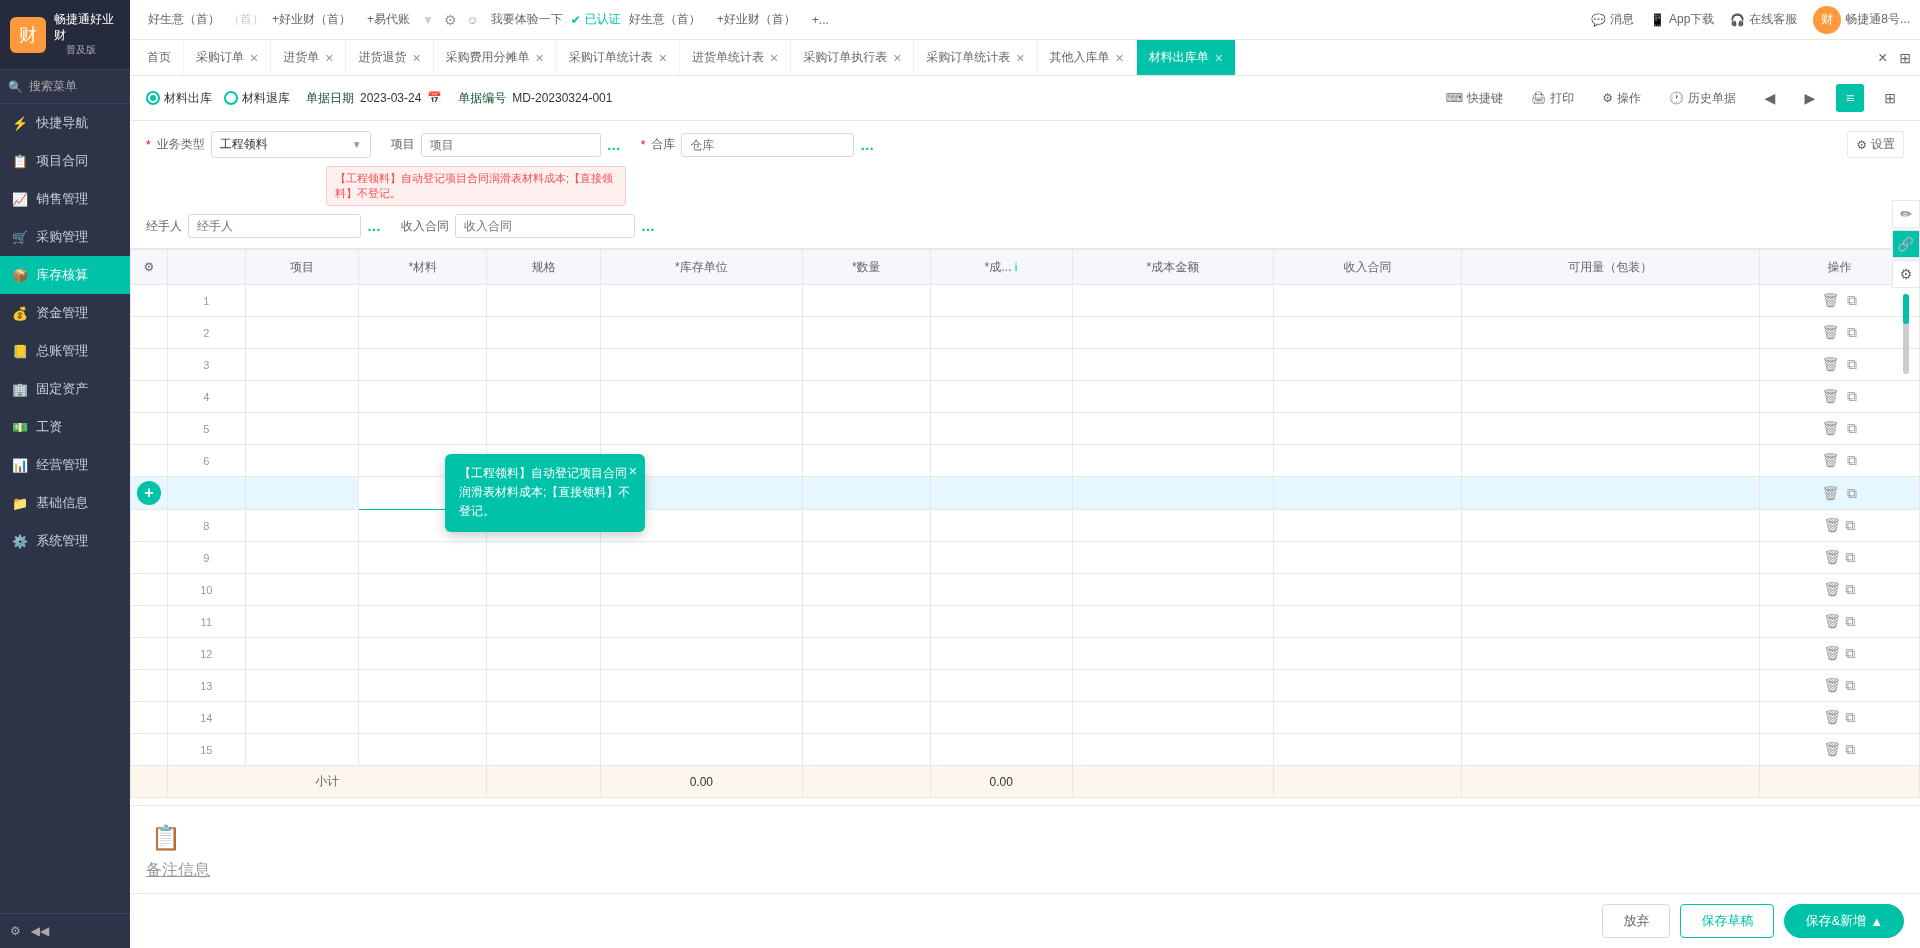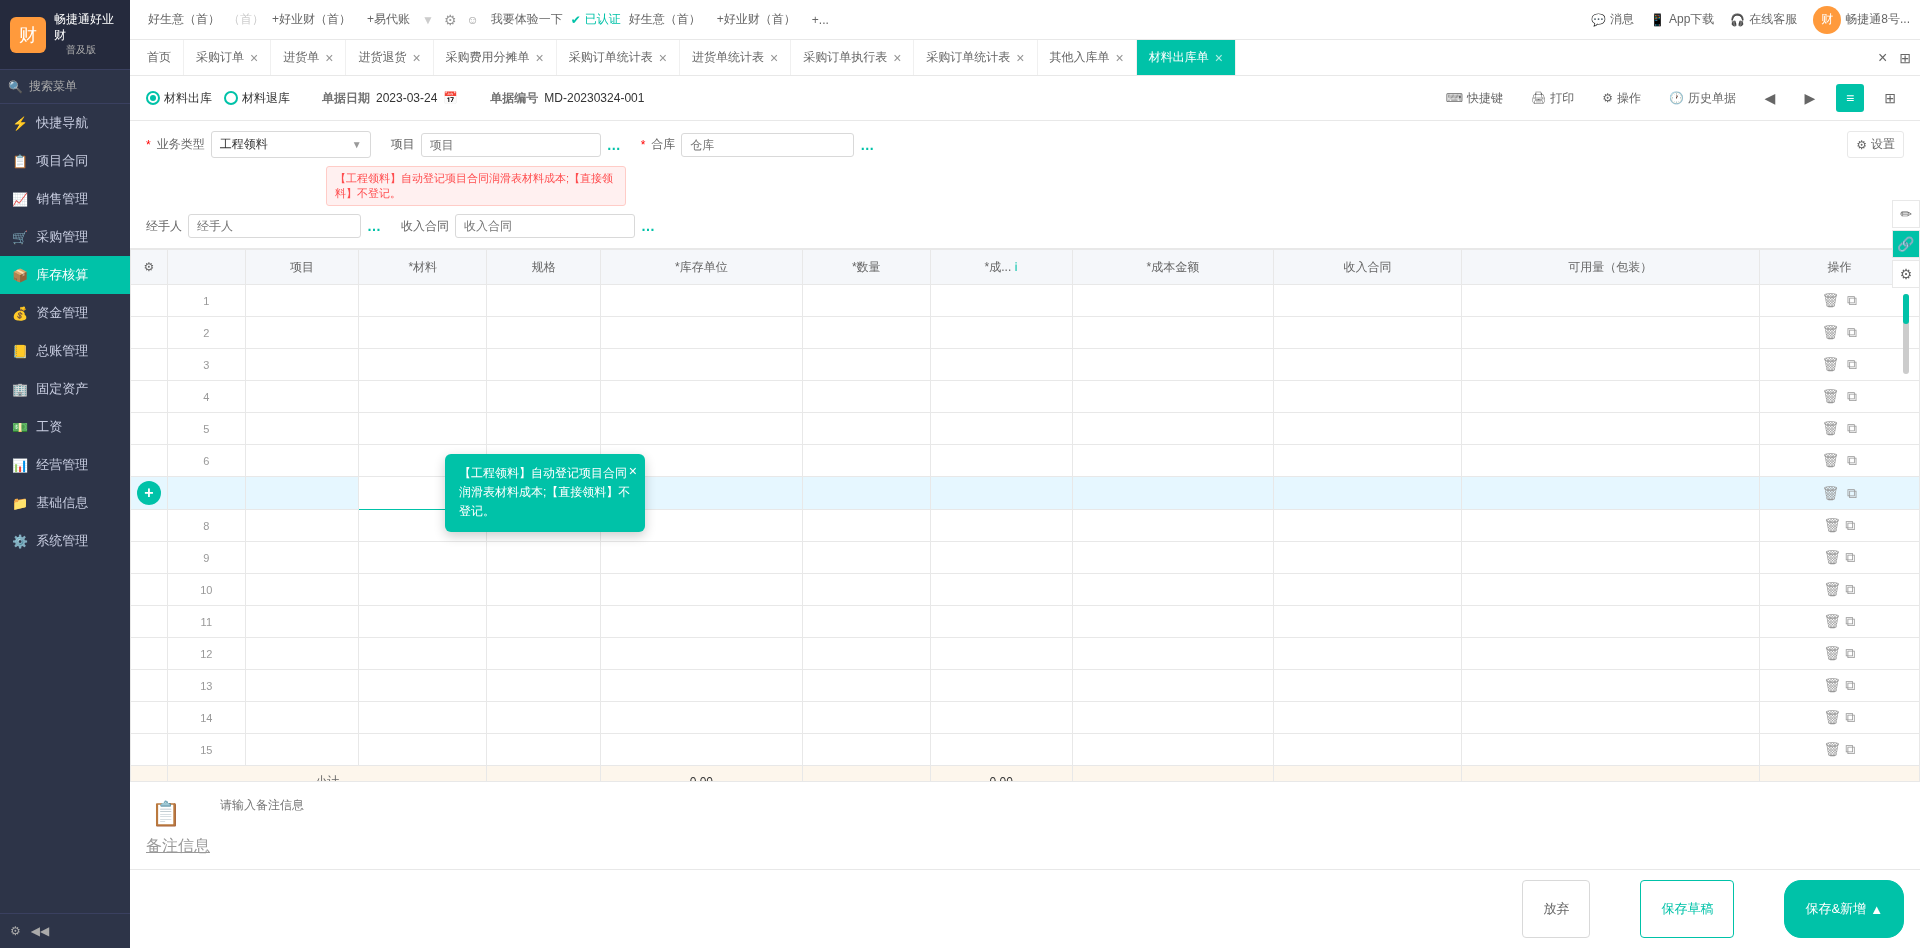--- a/index.html
+++ b/index.html
@@ -36,27 +36,27 @@
     .tab-bar { height: 36px; background: #fff; display: flex; align-items: center; padding: 0 5px; border-bottom: 1px solid #e8e8e8; flex-shrink: 0; overflow: hidden; }
     .tab-item { display: flex; align-items: center; padding: 0 12px; height: 36px; font-size: 12px; color: #666; cursor: pointer; border-right: 1px solid #f0f0f0; white-space: nowrap; gap: 6px; }
     .tab-item.active { background: #00c2a8; color: #fff; }
     .tab-close { font-size: 14px; color: inherit; opacity: 0.7; line-height: 1; }
     .tab-bar-close { margin-left: auto; color: #666; cursor: pointer; font-size: 16px; padding: 0 8px; }
     
     
     .page-content { flex: 1; display: flex; flex-direction: column; overflow: hidden; background: #fff; margin: 0; }
     
     
-    .form-header { padding: 8px 16px; display: flex; align-items: center; gap: 32px; border-bottom: 1px solid #e8e8e8; flex-shrink: 0; background: #fff; }
+    .form-header { padding: 8px 16px; display: flex; align-items: center; gap: 16px; border-bottom: 1px solid #e8e8e8; flex-shrink: 0; background: #fff; }
     .radio-group { display: flex; align-items: center; gap: 12px; }
     .radio-item { display: flex; align-items: center; gap: 4px; cursor: pointer; font-size: 12px; }
     .radio-dot { width: 14px; height: 14px; border-radius: 50%; border: 2px solid #00c2a8; display: flex; align-items: center; justify-content: center; }
     .radio-dot.checked::after { content: ''; width: 6px; height: 6px; border-radius: 50%; background: #00c2a8; }
     .form-header-field { display: flex; align-items: center; gap: 6px; font-size: 12px; }
-    .form-header-label { color: #737373; font-weight: bold; }
+    .form-header-label { color: #14532d; }
     .form-header-value { color: #333; font-weight: 500; }
     .calendar-icon { color: #00c2a8; cursor: pointer; }
     .form-header-actions { margin-left: auto; display: flex; align-items: center; gap: 12px; }
     .action-btn { display: flex; align-items: center; gap: 4px; color: #666; cursor: pointer; font-size: 12px; padding: 4px 8px; border-radius: 3px; }
     .icon-btn { width: 28px; height: 28px; display: flex; align-items: center; justify-content: center; cursor: pointer; border-radius: 3px; color: #666; font-size: 14px; }
     
     
     .form-fields { padding: 10px 16px; display: flex; flex-direction: column; gap: 8px; flex-shrink: 0; background: #fff; border-bottom: 1px solid #e8e8e8; }
     .form-row { display: flex; align-items: center; gap: 20px; }
     .field-group { display: flex; align-items: center; gap: 6px; }
@@ -86,21 +86,21 @@
     
     
     .page-footer { padding: 12px 16px; background: #fff; border-top: 1px solid #e8e8e8; flex-shrink: 0; }
     .notes-area { display: flex; align-items: flex-start; gap: 10px; }
     .notes-icon { width: 40px; height: 40px; display: flex; align-items: center; justify-content: center; color: #00c2a8; font-size: 24px; }
     .notes-label { font-size: 16px; color: #999; margin-top: 2px; text-decoration: underline; }
     .notes-input { flex: 1; border: none; outline: none; font-size: 12px; color: #999; padding: 4px 0; background: transparent; }
     
     
     .bottom-actions { padding: 10px 16px; display: flex; justify-content: flex-end; gap: 10px; background: #fff; border-top: 1px solid #e8e8e8; flex-shrink: 0; }
-    .btn { padding: 19px 20px; border-radius: 4px; font-size: 13px; cursor: pointer; border: 1px solid; margin-left: 40px; }
+    .btn { padding: 7px 20px; border-radius: 4px; font-size: 13px; cursor: pointer; border: 1px solid; }
     .btn-default { background: #fff; border-color: #d9d9d9; color: #666; }
     .btn-draft { background: #fff; border-color: #00c2a8; color: #00c2a8; }
     .btn-primary { background: #00c2a8; border-color: #00c2a8; color: #fff; display: flex; align-items: center; gap: 4px; border-radius: 17px; }
     
     
     .right-side-icons { position: fixed; right: 0; top: 200px; display: flex; flex-direction: column; gap: 2px; z-index: 50; }
     .side-icon { width: 28px; height: 28px; background: #fff; border: 1px solid #e8e8e8; display: flex; align-items: center; justify-content: center; cursor: pointer; color: #666; font-size: 14px; }
     .side-icon.active { background: #00c2a8; color: #fff; }
     
     .relative { position: relative; }
@@ -648,21 +648,20 @@
           </tbody>
         </table>
       </div>
 
       <div class="page-footer">
         <div class="notes-area">
           <div>
             <div class="notes-icon">📋</div>
             <div class="notes-label">备注信息</div>
           </div>
-          <input class="notes-input" placeholder="请输入备注信息" style="">
         </div>
       </div>
 
       <div class="bottom-actions">
         <button class="btn btn-default">放弃</button>
         <button class="btn btn-draft">保存草稿</button>
         <button class="btn btn-primary">
           <span>保存&amp;新增</span>
           <span>▲</span>
         </button>

